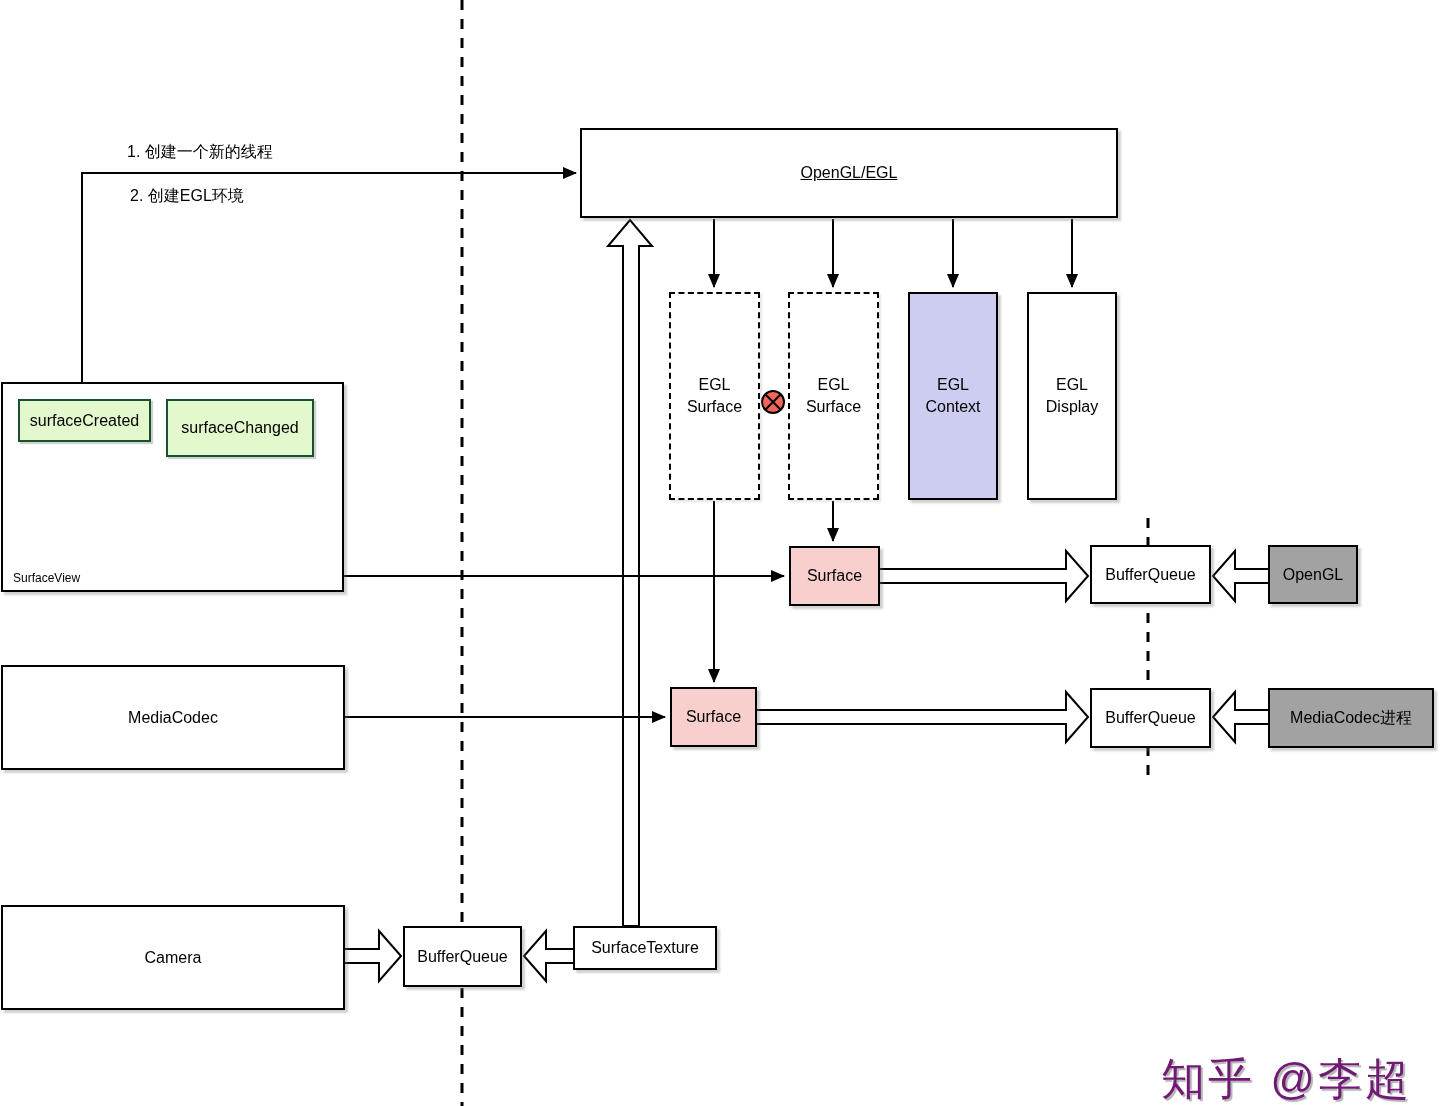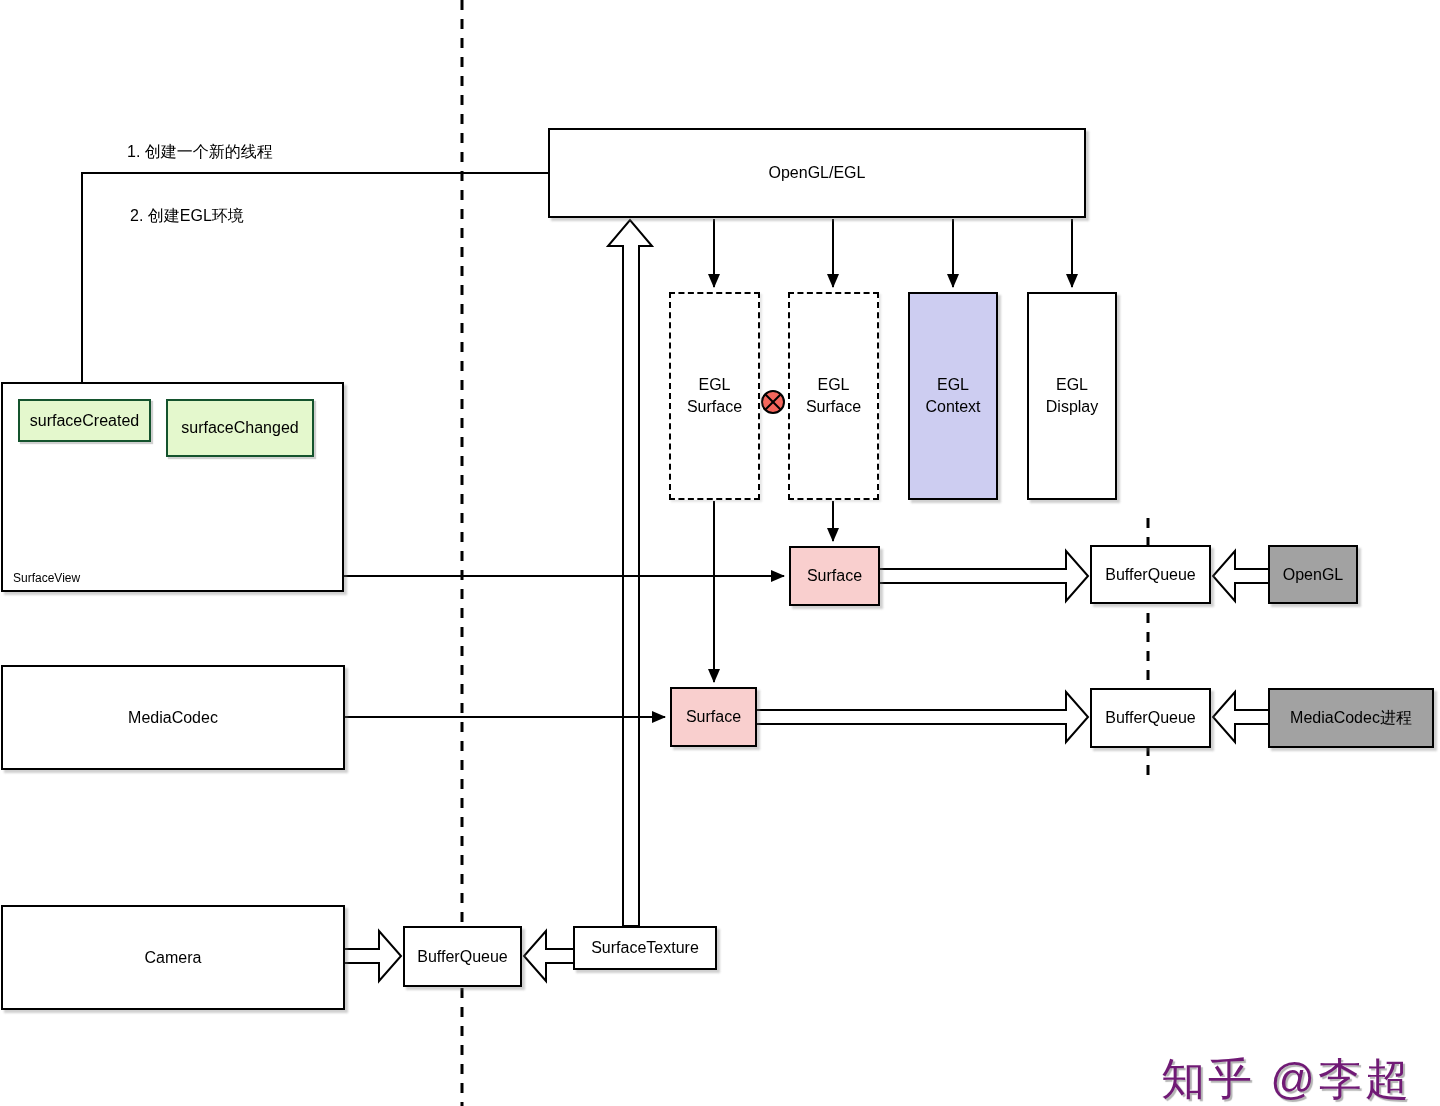--- a/index.html
+++ b/index.html
@@ -72,23 +72,23 @@
     <path d="M575,949 L546,949 L546,931 L524,956 L546,981 L546,963 L575,963 Z" fill="#fff" stroke="#000" stroke-width="2"></path>
 
     <g>
       <circle cx="773" cy="402" r="11" fill="#f4665c" stroke="#000" stroke-width="2"></circle>
       <line x1="765.5" y1="394.5" x2="780.5" y2="409.5" stroke="#000" stroke-width="2"></line>
       <line x1="780.5" y1="394.5" x2="765.5" y2="409.5" stroke="#000" stroke-width="2"></line>
     </g>
   </svg>
 
   <div class="note" style="left:127px;top:142px;">1. 创建一个新的线程</div>
-  <div class="note" style="left:130px;top:186px;margin-top:20px;">2. 创建EGL环境</div>
+  <div class="note" style="left:130px;top:186px;">2. 创建EGL环境</div>
 
-  <div class="box" style="left:548px;top:128px;width:538px;height:90px;">
+  <div class="box" style="left:580px;top:128px;width:538px;height:90px;text-decoration:underline;">
     <span class="lbl">OpenGL/EGL</span>
   </div>
 
   <div class="box dashed" style="left:669px;top:292px;width:91px;height:208px;">
     <span class="lbl">EGL
 Surface</span>
   </div>
   <div class="box dashed" style="left:788px;top:292px;width:91px;height:208px;">
     <span class="lbl">EGL
 Surface</span>

